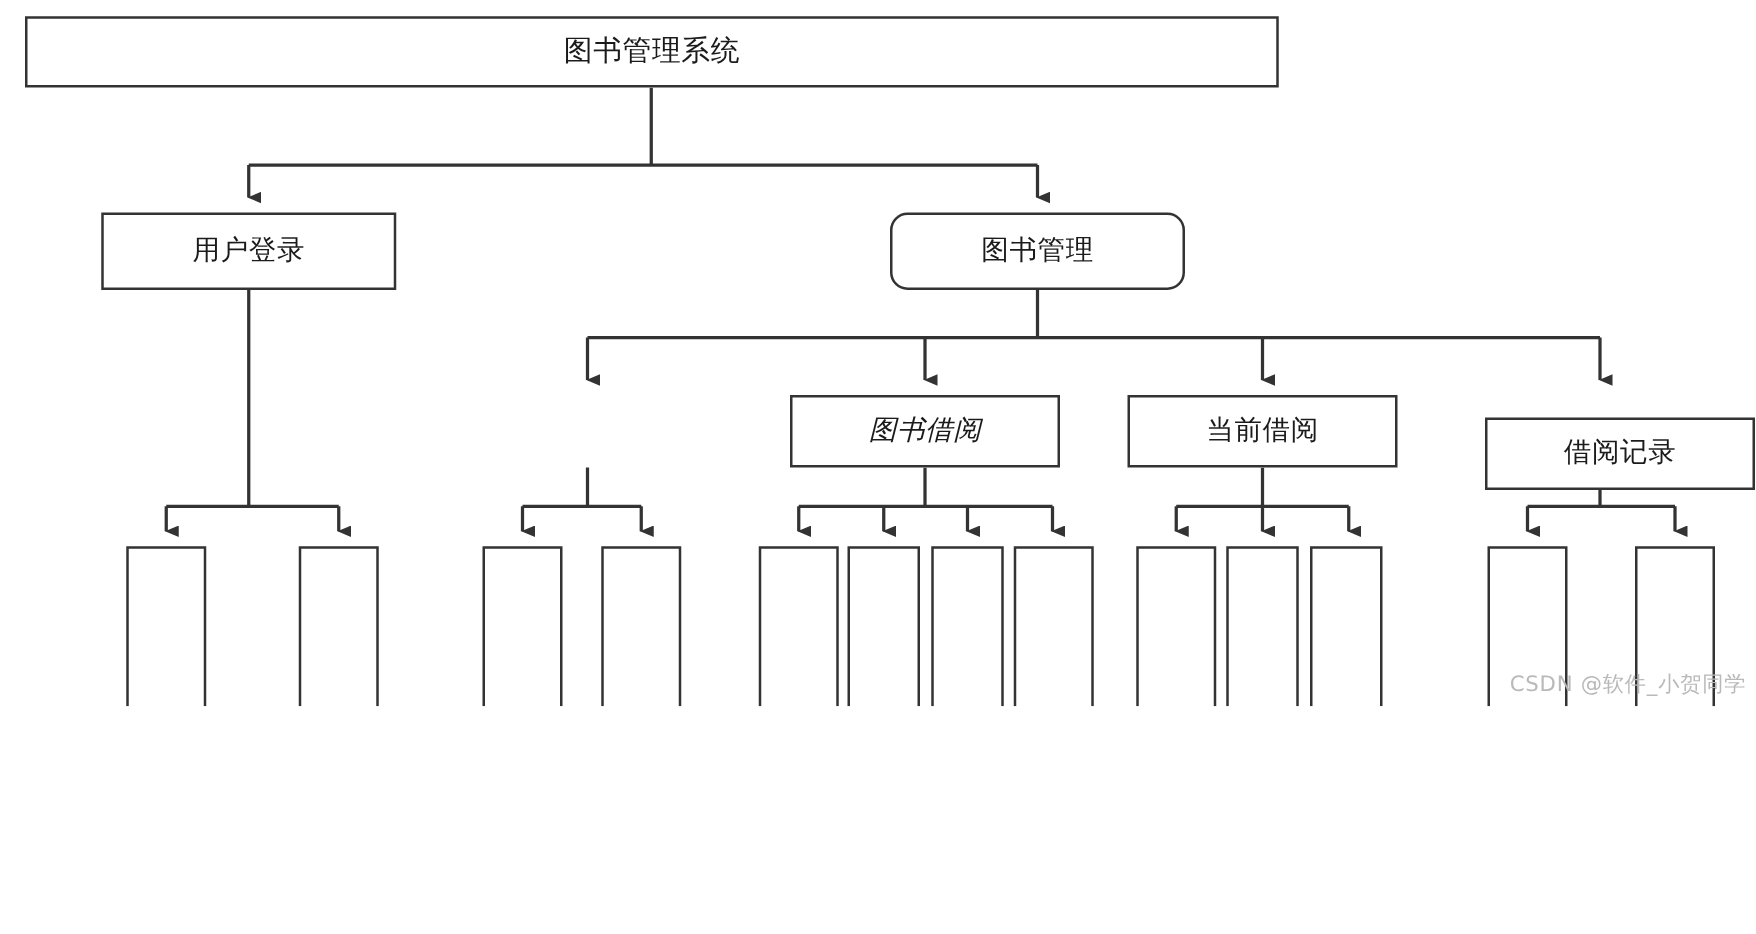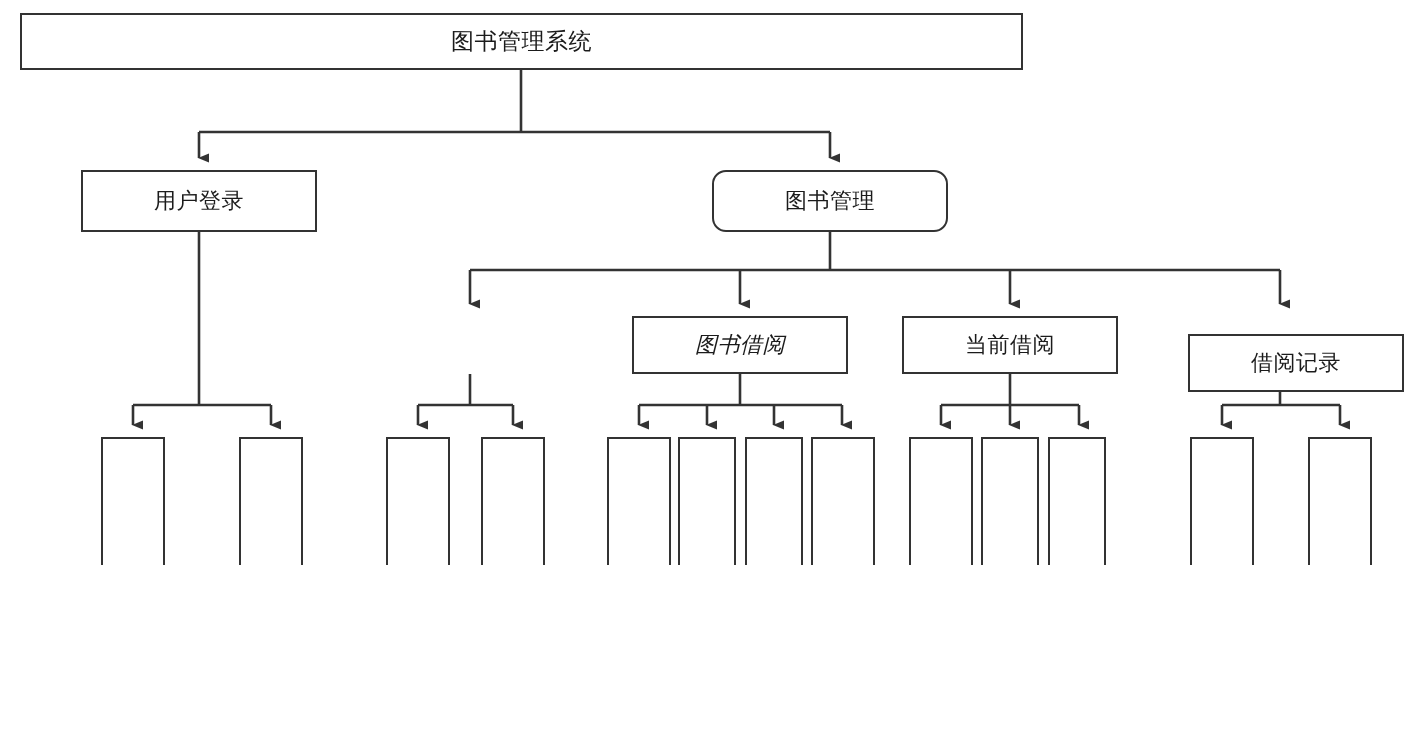--- a/index.html
+++ b/index.html
@@ -203,14 +203,15 @@
   </div>
 
   <div class="node v" style="left:1190px; top:437px; width:64px; height:296px;">
     <span class="label">新增借阅记录</span>
   </div>
 
   <div class="node v" style="left:1308px; top:437px; width:64px; height:296px;">
     <span class="label">查询借阅记录</span>
   </div>
 
+  <div class="watermark">CSDN @软件_小贺同学</div>
 
 </div>
 
 </body></html>

